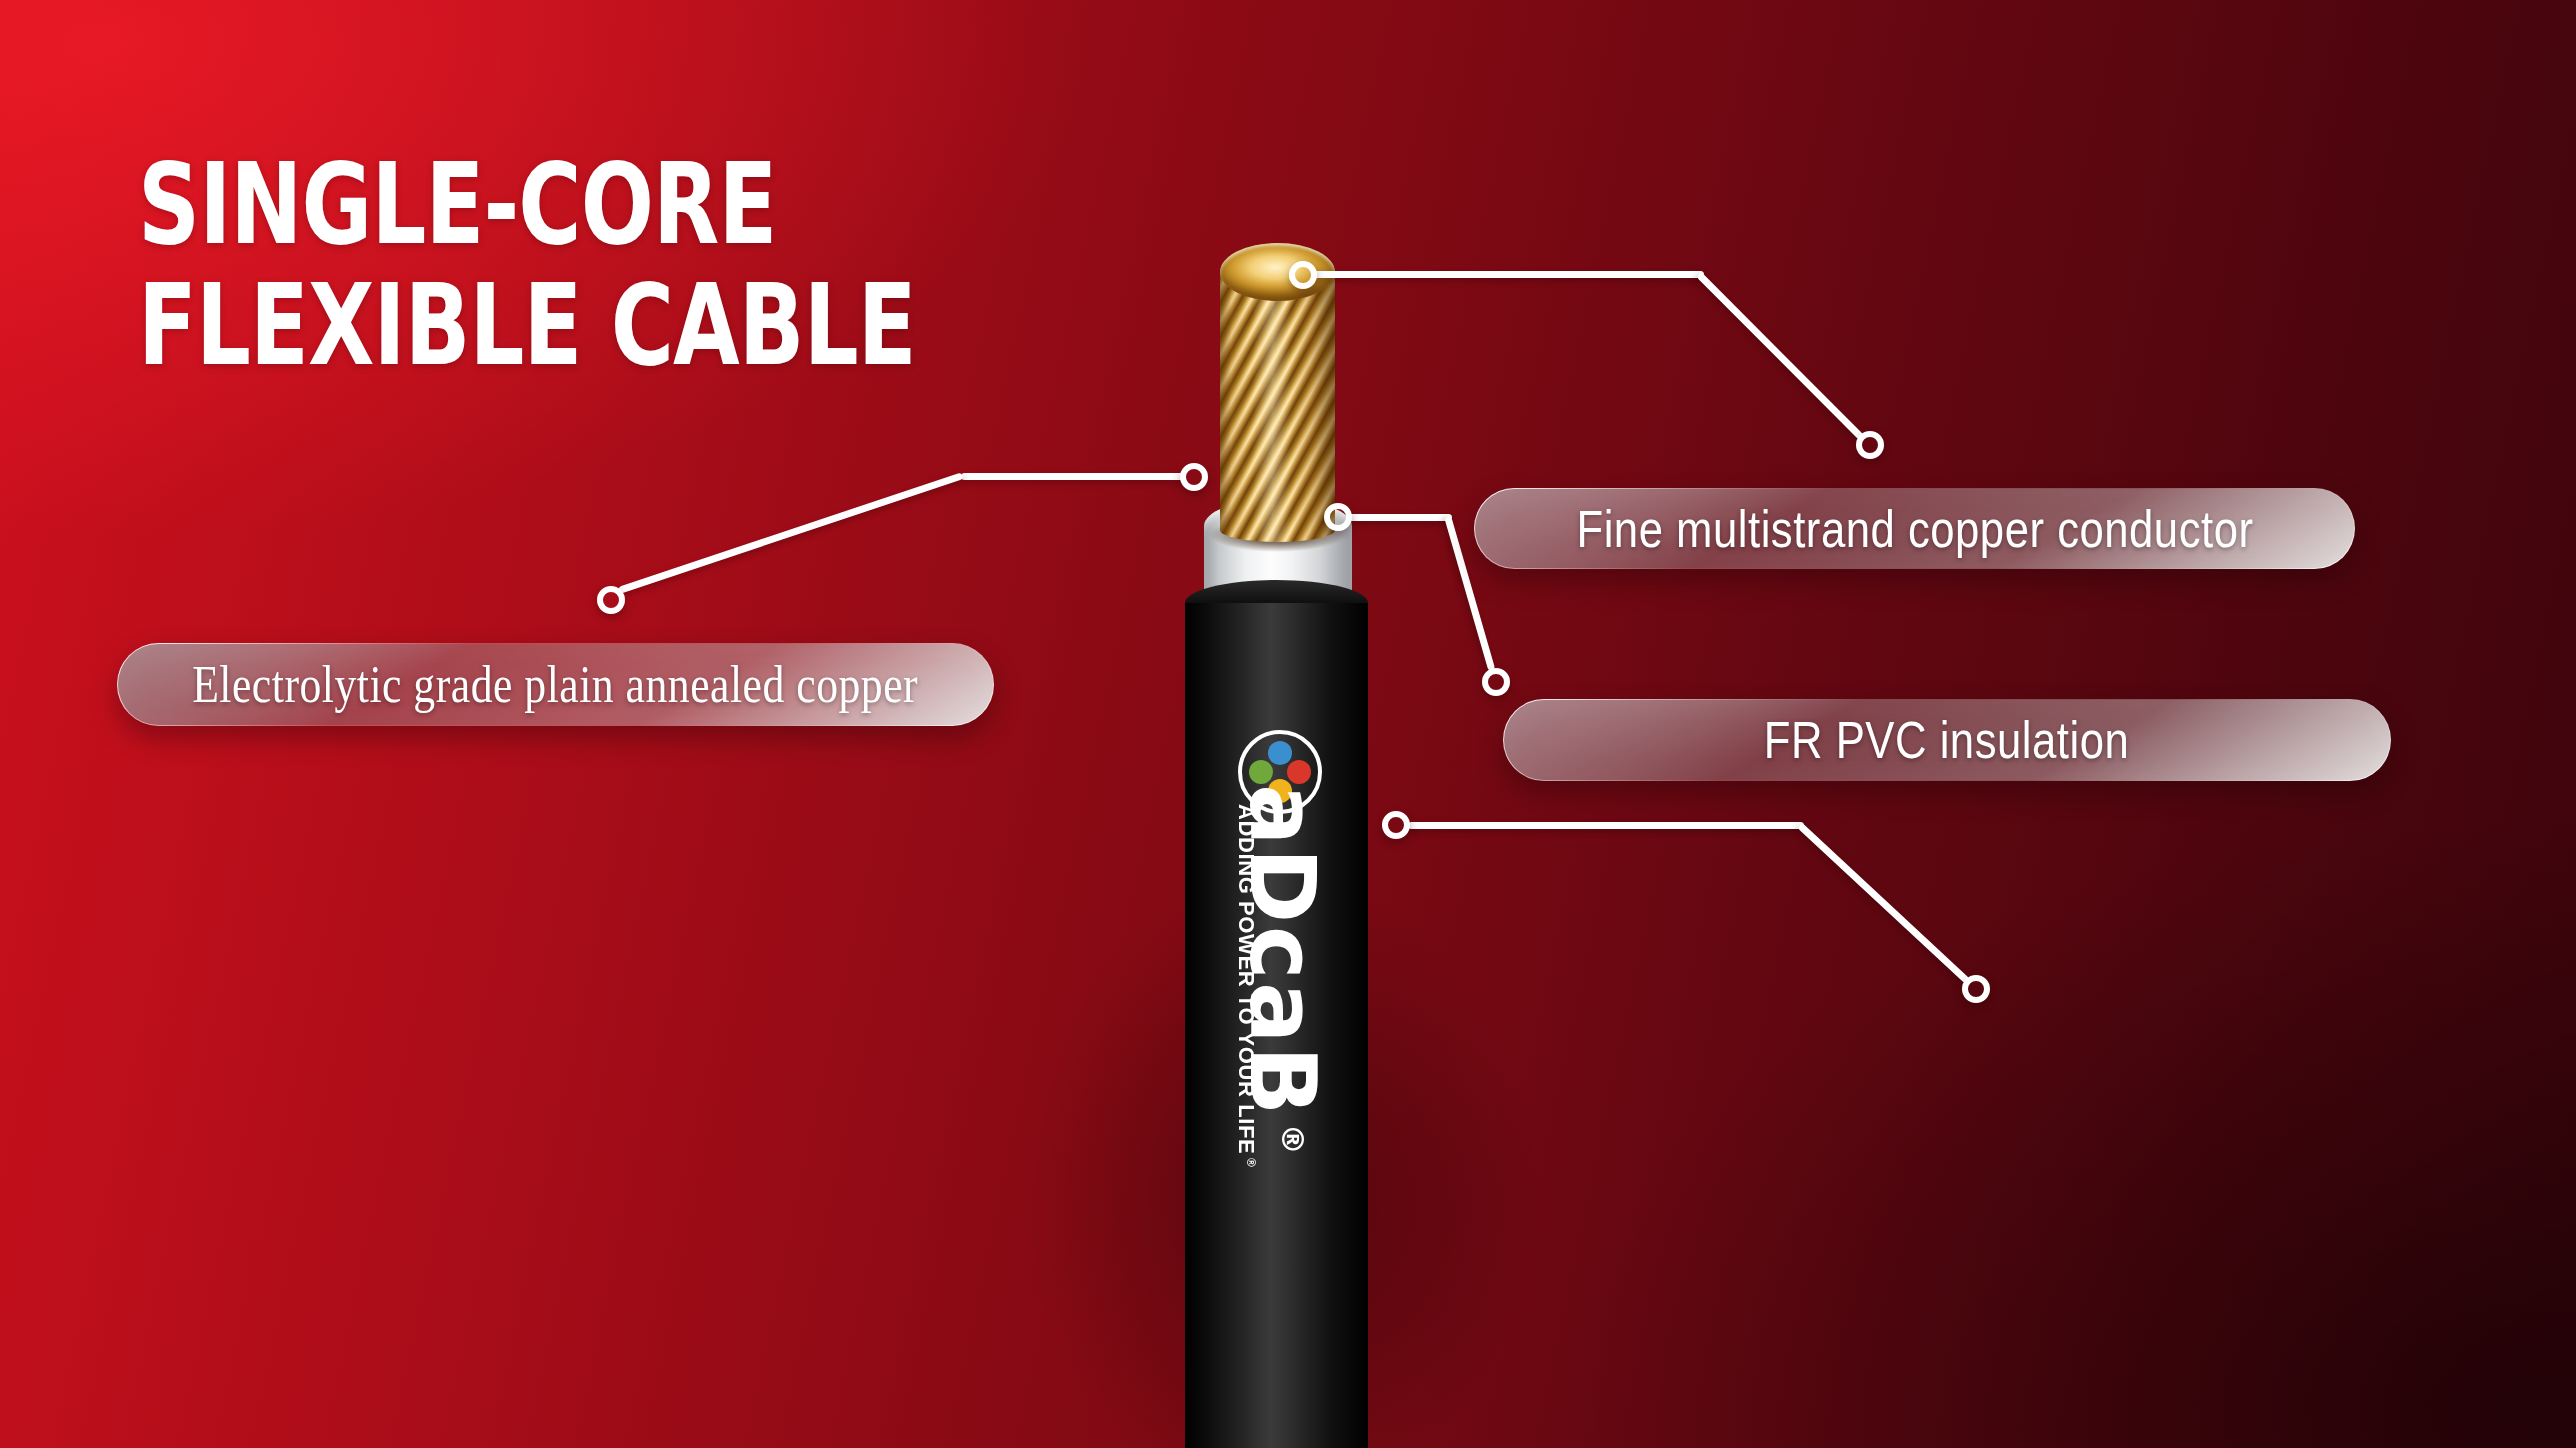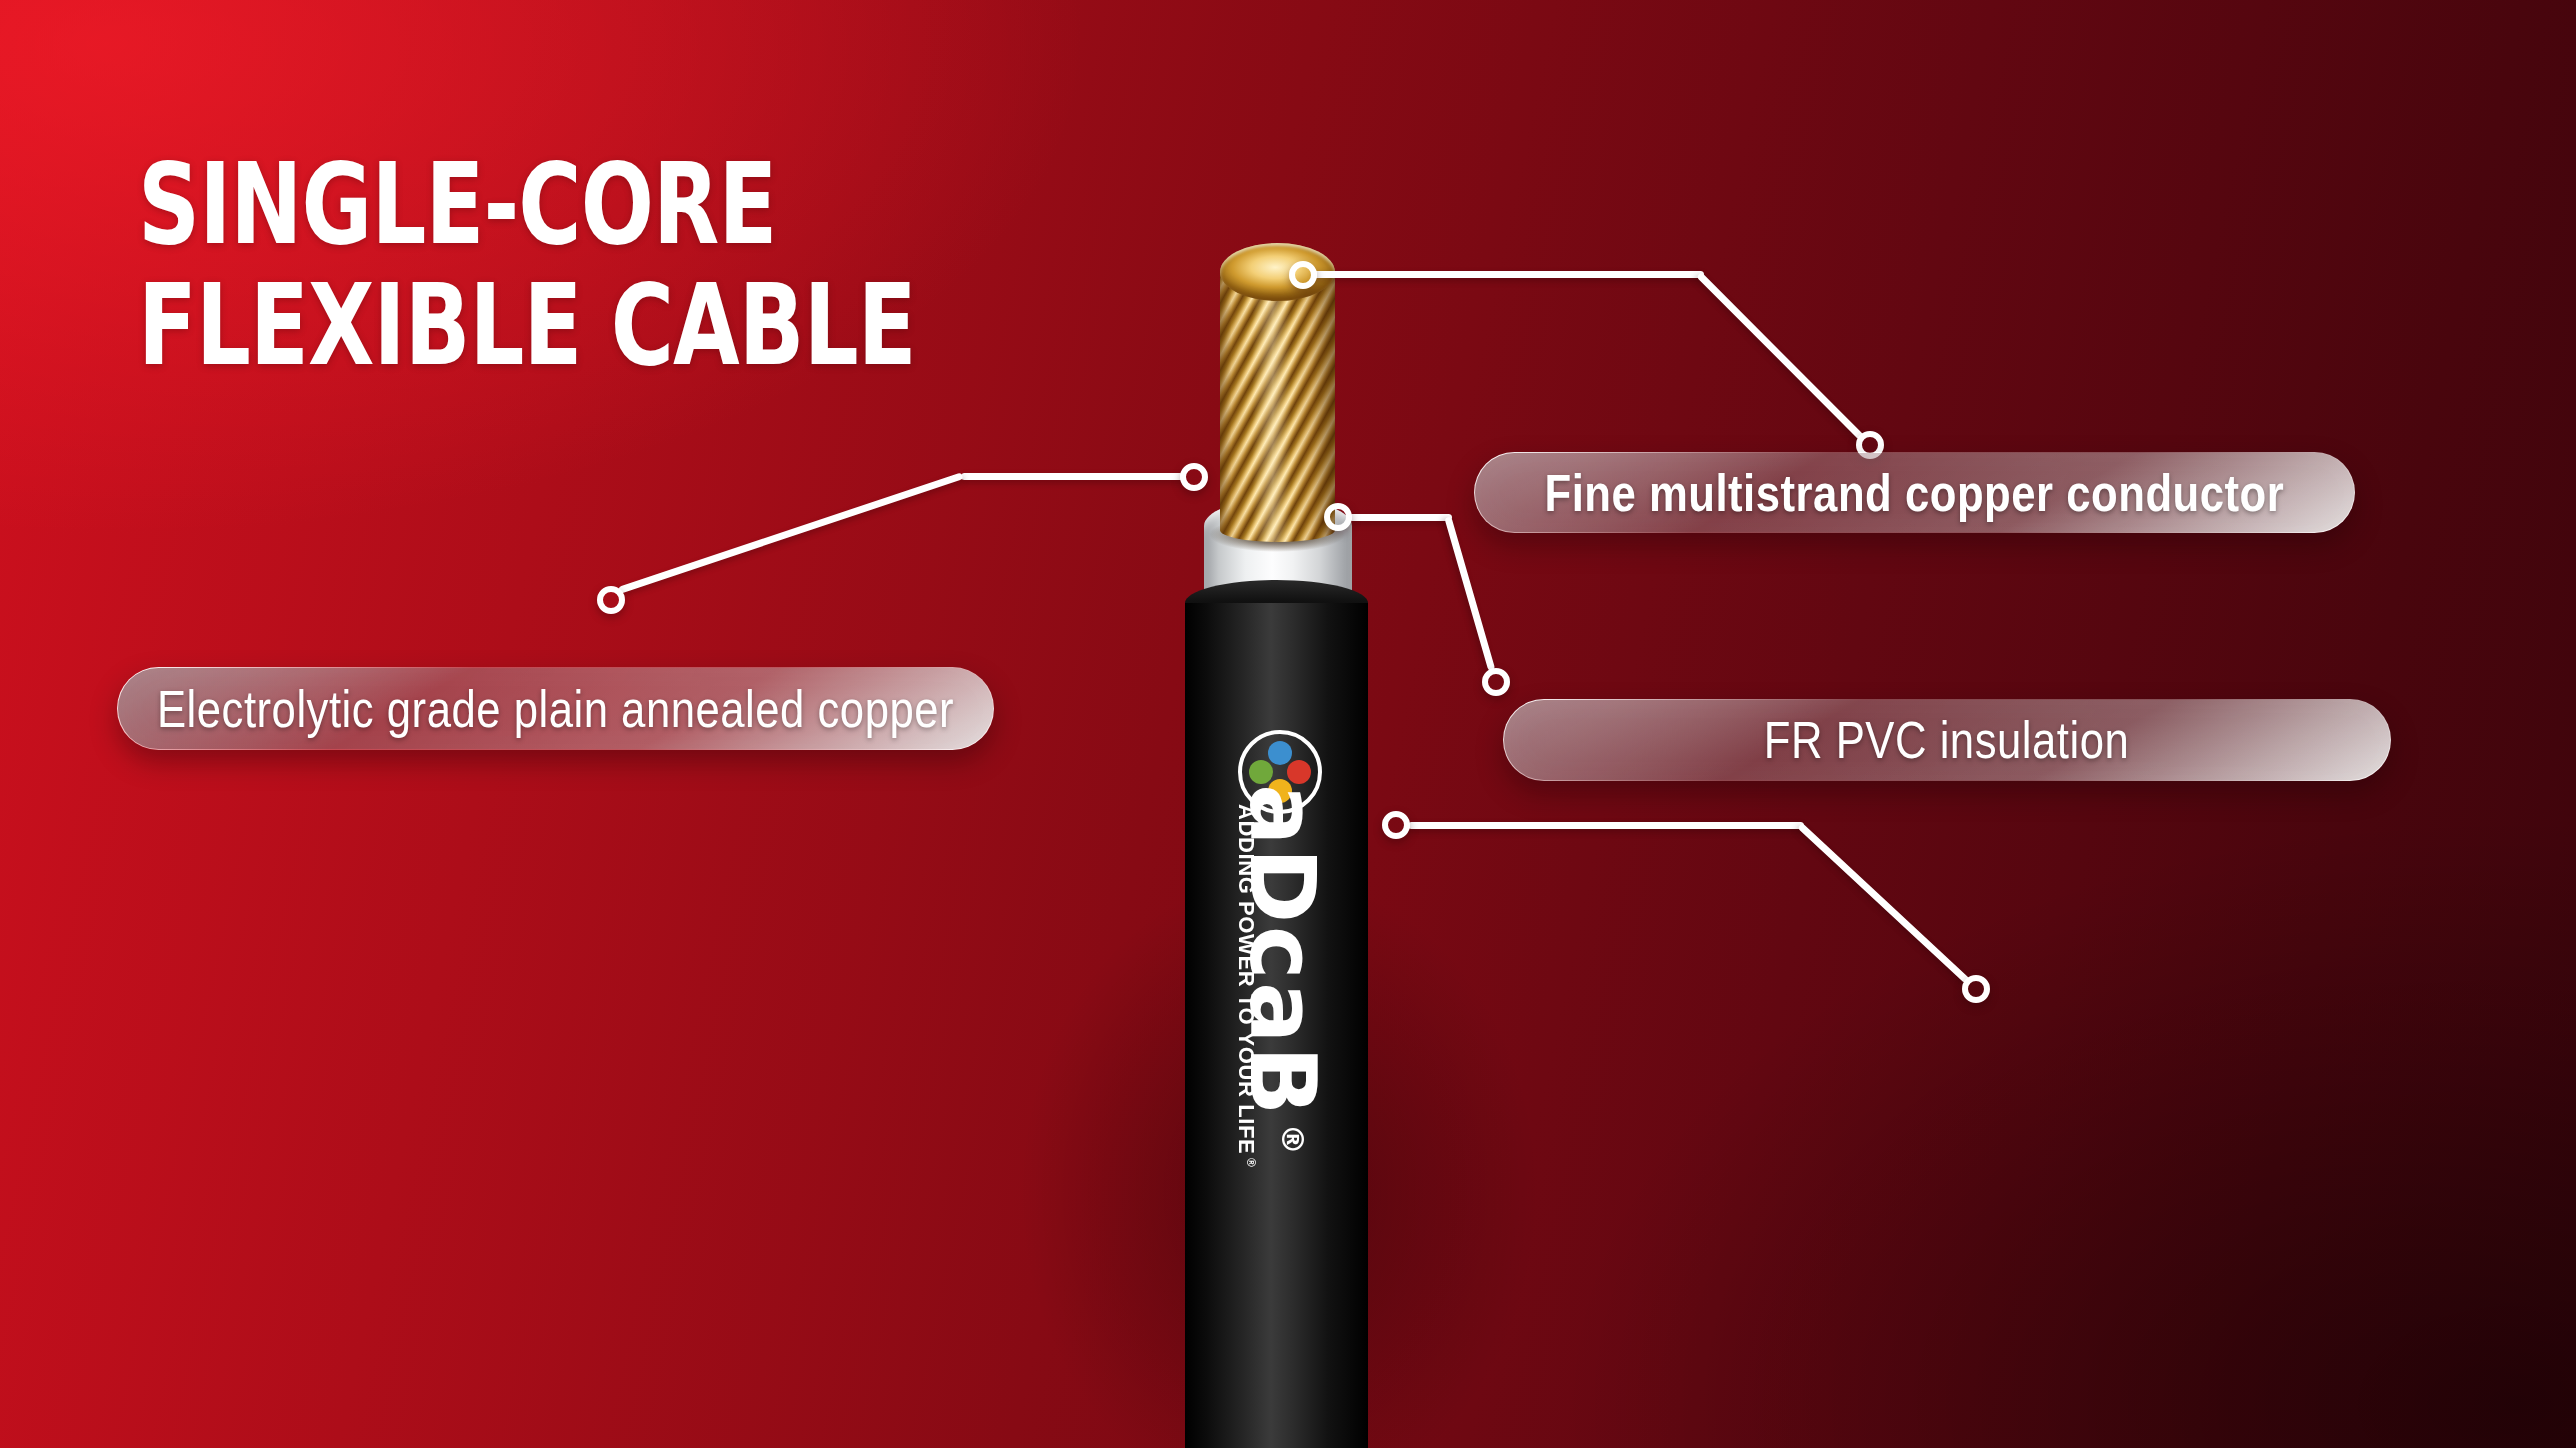--- a/index.html
+++ b/index.html
@@ -96,22 +96,22 @@
   .pill{
     position:absolute;display:flex;align-items:center;justify-content:center;z-index:21;
     border-radius:66px;border:1.8px solid transparent;
     background:
       linear-gradient(115deg, rgba(96,26,36,.55), rgba(130,95,100,.28) 55%, rgba(175,160,160,.34)) padding-box,
       linear-gradient(150deg, #ffffff, rgba(255,255,255,.25) 35%, rgba(255,255,255,.30) 65%, #ffffff) border-box;
     box-shadow:0 12px 27px rgba(30,0,6,.35), inset 0 0 36px rgba(255,255,255,.05);
   }
   .pill-text{font-size:52px;color:#fff;letter-spacing:0.6px;white-space:nowrap;
     transform:scaleX(.84);text-shadow:0 2.4px 6px rgba(0,0,0,.35);}
-  .pill-conductor{left:1474px;top:452px;width:879px;height:79px;font-weight:bold;}
-  .pill-copper{left:117px;top:667px;width:875px;height:81px;}
+  .pill-conductor{left:1474px;top:488px;width:879px;height:79px;}
+  .pill-copper{left:117px;top:643px;width:875px;height:81px;font-family:Liberation Serif, serif;}
   .pill-insulation{left:1503px;top:699px;width:886px;height:80px;}
   .pill-dual{left:1440px;top:1035px;width:1003px;height:88px;}
 </style>
 </head>
 <body>
 
 <div id="stage">
 
   <div class="title">
     <div>SINGLE-CORE</div>

